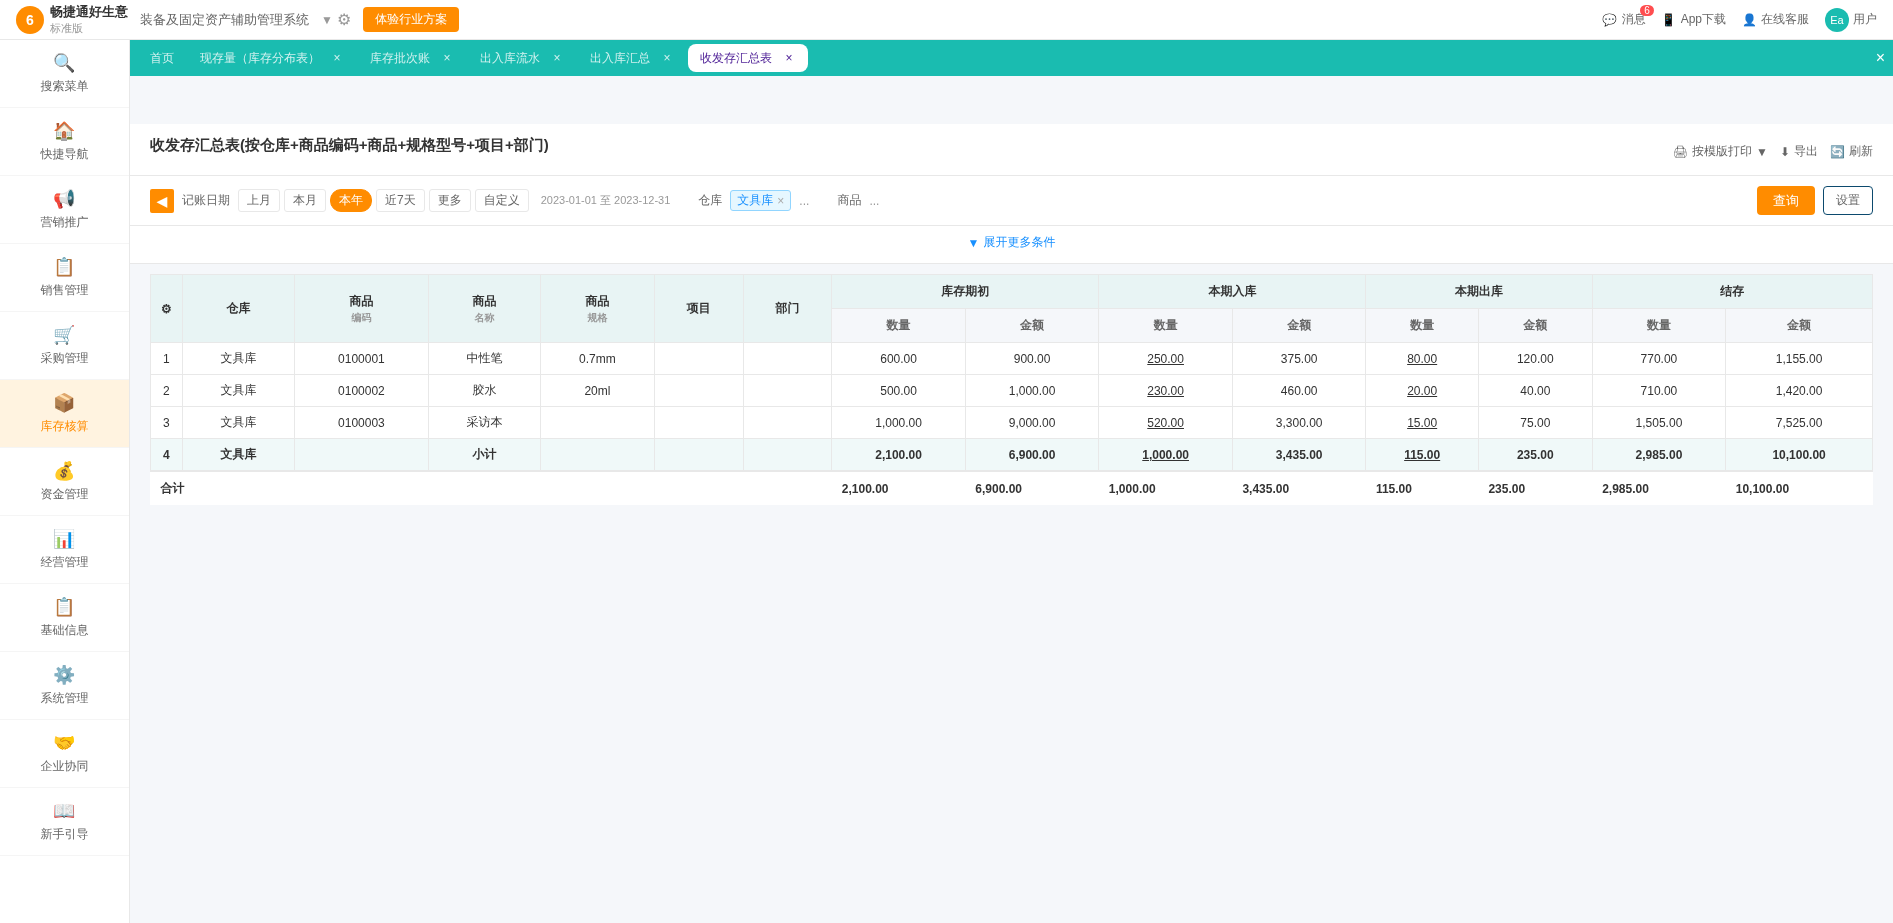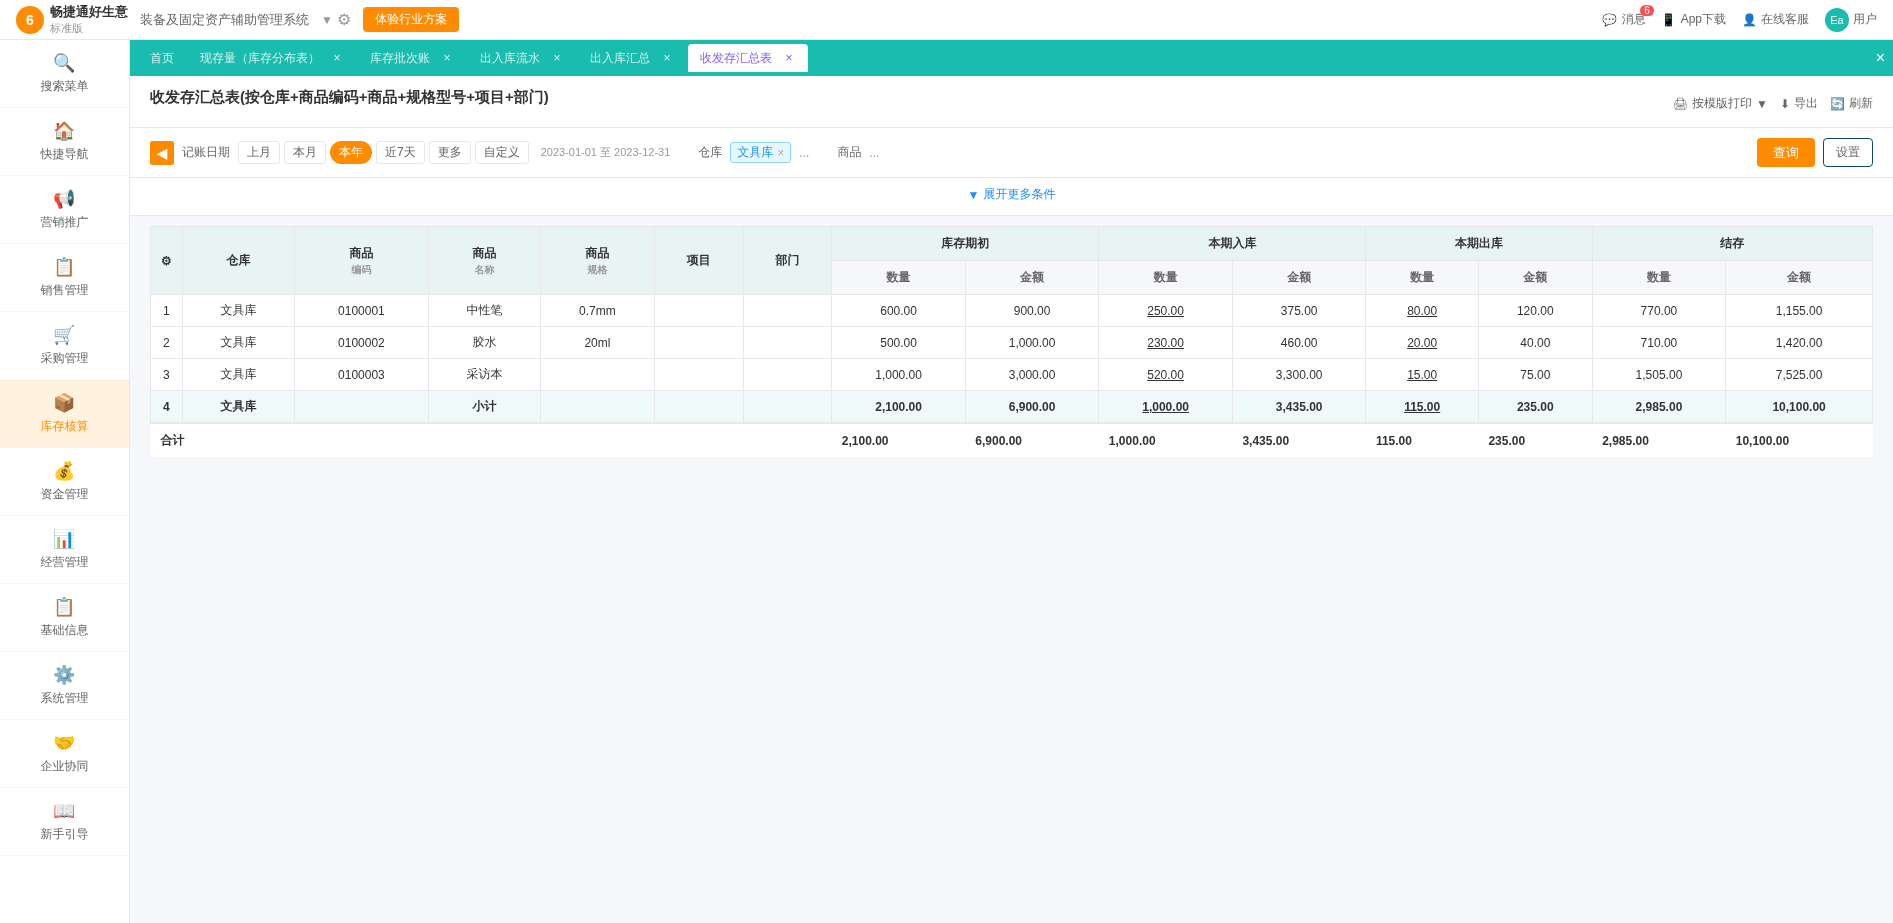--- a/index.html
+++ b/index.html
@@ -26,21 +26,21 @@
     .sidebar-item { display: flex; flex-direction: column; align-items: center; padding: 12px 8px; cursor: pointer; color: #666; font-size: 12px; gap: 4px; border-bottom: 1px solid #f5f5f5; }
     .sidebar-item.active { background: #fff3e0; color: #ff8c00; }
     .sidebar-icon { font-size: 18px; }
 
     
     .content-area { flex: 1; display: flex; flex-direction: column; overflow: hidden; }
 
     
     .tab-bar { display: flex; align-items: center; background: #1abcb0; height: 36px; padding: 0 8px; flex-shrink: 0; }
     .tab-item { display: flex; align-items: center; padding: 0 12px; height: 28px; border-radius: 4px 4px 0 0; cursor: pointer; color: rgba(255,255,255,0.8); font-size: 12px; gap: 6px; margin-right: 2px; }
-    .tab-item.active { background: #fff; color: #8b5cf6; }
+    .tab-item.active { background: #fff; color: #4c1d95; border-radius: 8px; }
     .tab-close-btn { margin-left: 4px; width: 14px; height: 14px; display: flex; align-items: center; justify-content: center; border-radius: 50%; }
     .tab-bar-close { margin-left: auto; color: #fff; cursor: pointer; font-size: 16px; }
 
     
     .page-content { flex: 1; background: #f5f7fa; overflow-y: auto; padding: 0; }
     .page-header { background: #fff; padding: 12px 20px 8px; border-bottom: 1px solid #e8e8e8; }
     .page-title { font-size: 15px; font-weight: bold; color: #333; margin-bottom: 12px; }
 
     
     .filter-area { background: #fff; padding: 10px 20px; border-bottom: 1px solid #e8e8e8; display: flex; align-items: center; flex-wrap: wrap; gap: 12px; }
@@ -68,21 +68,21 @@
     thead tr th { background: #f5f7fa; padding: 8px 10px; text-align: center; font-size: 12px; color: #666; border: 1px solid #e8e8e8; white-space: nowrap; }
     thead tr.header-main th { background: #e8f4f4; color: #333; font-weight: bold; }
     tbody tr td { padding: 7px 10px; text-align: center; font-size: 12px; color: #333; border: 1px solid #e8e8e8; }
     tbody tr.subtotal td { font-weight: bold; background: #f0f9f9; }
     .settings-col { width: 30px; }
 
     
     .table-footer { background: #fff; border-top: 2px solid #e8e8e8; }
     .table-footer td { font-weight: bold; padding: 8px 10px; }
 
-    .top-area { background: #fff; }
+    .top-area { background: #fff; margin-top: 48px; }
   </style>
 </head>
 <body>
 
 <div class="app-wrapper">
 
   <div class="top-bar">
     <div class="top-bar-left">
       <div class="logo-area">
         <div class="logo-icon">
@@ -334,21 +334,21 @@
                 </tr>
                 <tr>
                   <td>3</td>
                   <td>文具库</td>
                   <td>0100003</td>
                   <td>采访本</td>
                   <td></td>
                   <td></td>
                   <td></td>
                   <td>1,000.00</td>
-                  <td>3,000.00</td>
+                  <td>9,000.00</td>
                   <td style="text-decoration: underline; cursor: pointer;">520.00</td>
                   <td>3,300.00</td>
                   <td style="text-decoration: underline; cursor: pointer;">15.00</td>
                   <td>75.00</td>
                   <td>1,505.00</td>
                   <td>7,525.00</td>
                 </tr>
                 <tr class="subtotal">
                   <td style="font-weight: bold;">4</td>
                   <td style="font-weight: bold;">文具库</td>

